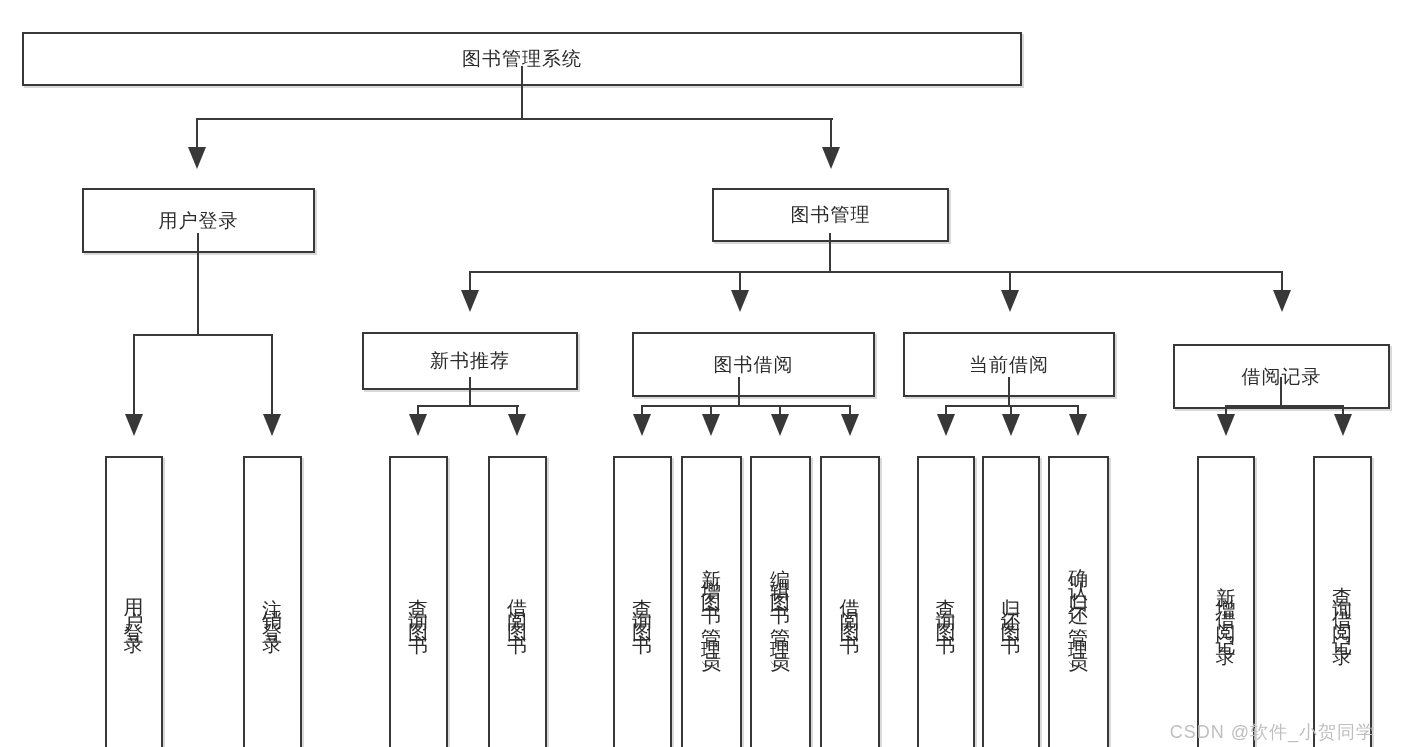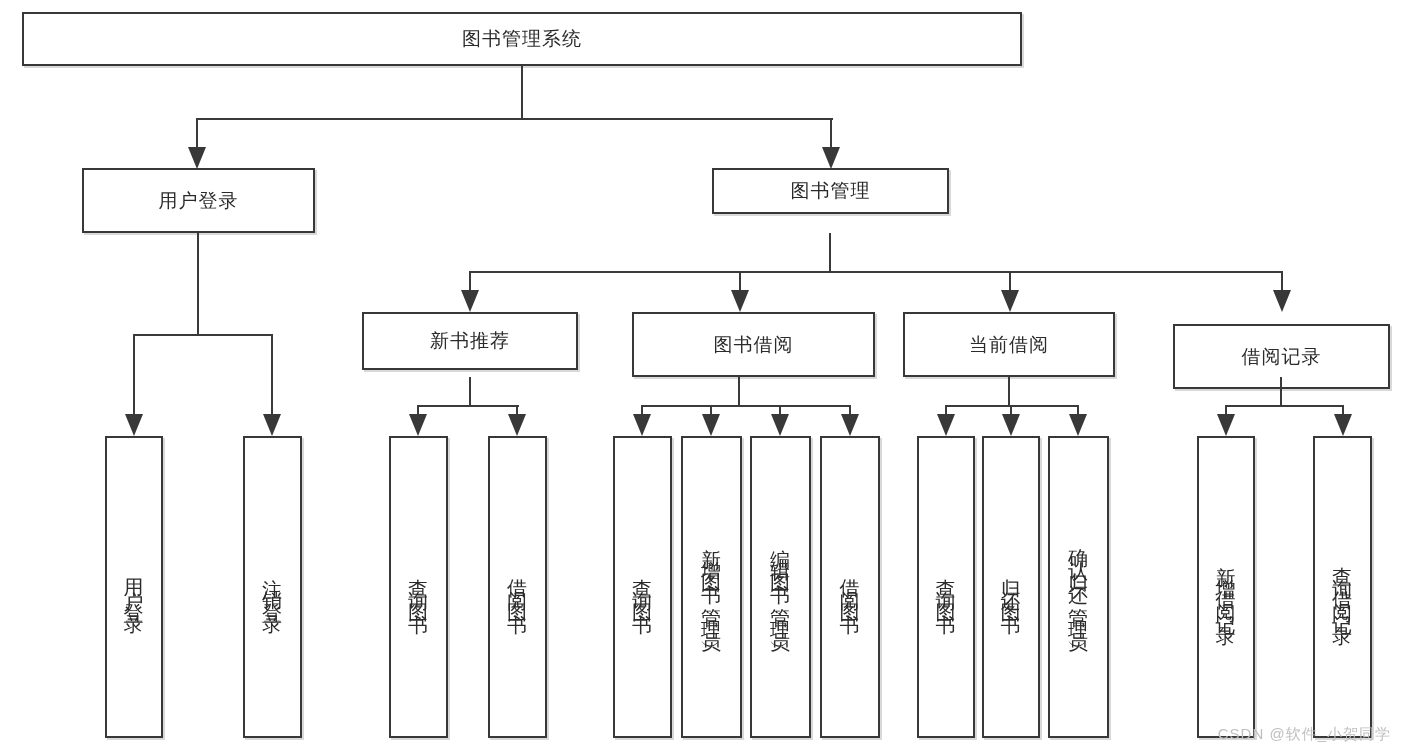--- a/index.html
+++ b/index.html
@@ -1,28 +1,28 @@
 <!DOCTYPE html>
 <html><head>
 <meta charset="utf-8">
 <style>
   html,body{margin:0;padding:0;background:#fff;}
   body{font-family:"Liberation Sans","DejaVu Sans",sans-serif;}
   .stage{position:relative;width:1405px;height:747px;background:#fff;overflow:hidden;}
   .box{position:absolute;box-sizing:border-box;background:#fff;border:2px solid #383838;
        box-shadow:2px 2px 0 rgba(120,120,120,.28);display:flex;align-items:center;justify-content:center;
-       color:#2b2b2b;}
+       color:#2b2b2b;margin-top:20px;}
   .box.h{font-size:19px;letter-spacing:1px;white-space:nowrap;}
   .box.v span{writing-mode:vertical-rl;text-orientation:mixed;font-size:20px;line-height:1.1;
        letter-spacing:12px;}
   .vl{position:absolute;width:2px;background:#3a3a3a;}
   .hl{position:absolute;height:2px;background:#3a3a3a;}
   .ar{position:absolute;width:0;height:0;border-left:9px solid transparent;
       border-right:9px solid transparent;border-top:22px solid #383838;}
-  .watermark{position:absolute;right:14px;bottom:3px;font-size:15px;color:#bfbfbf;
+  .watermark{position:absolute;right:30px;bottom:3px;font-size:18px;color:#bfbfbf;
       letter-spacing:1px;z-index:9;white-space:nowrap;}
 </style>
 </head>
 <body>
 
 <div class="stage">
 
   <div class="box h" style="left:22px;top:12px;width:1000px;height:54px">
     <span>图书管理系统</span>
   </div>
@@ -30,21 +30,21 @@
   <div class="vl" style="left:521px;top:66px;height:53px"></div>
   <div class="hl" style="left:196px;top:118px;width:637px"></div>
   <div class="vl" style="left:196px;top:118px;height:32px"></div>
   <div class="ar" style="left:188px;top:147px"></div>
   <div class="vl" style="left:830px;top:118px;height:32px"></div>
   <div class="ar" style="left:822px;top:147px"></div>
 
   <div class="box h" style="left:82px;top:168px;width:233px;height:65px">
     <span>用户登录</span>
   </div>
-  <div class="box h" style="left:712px;top:168px;width:237px;height:46px">
+  <div class="box h" style="left:712px;top:168px;width:237px;height:54px">
     <span>图书管理</span>
   </div>
 
   <div class="vl" style="left:197px;top:233px;height:103px"></div>
   <div class="hl" style="left:133px;top:334px;width:140px"></div>
   <div class="vl" style="left:133px;top:334px;height:82px"></div>
   <div class="ar" style="left:125px;top:414px"></div>
   <div class="vl" style="left:271px;top:334px;height:82px"></div>
   <div class="ar" style="left:263px;top:414px"></div>
 

